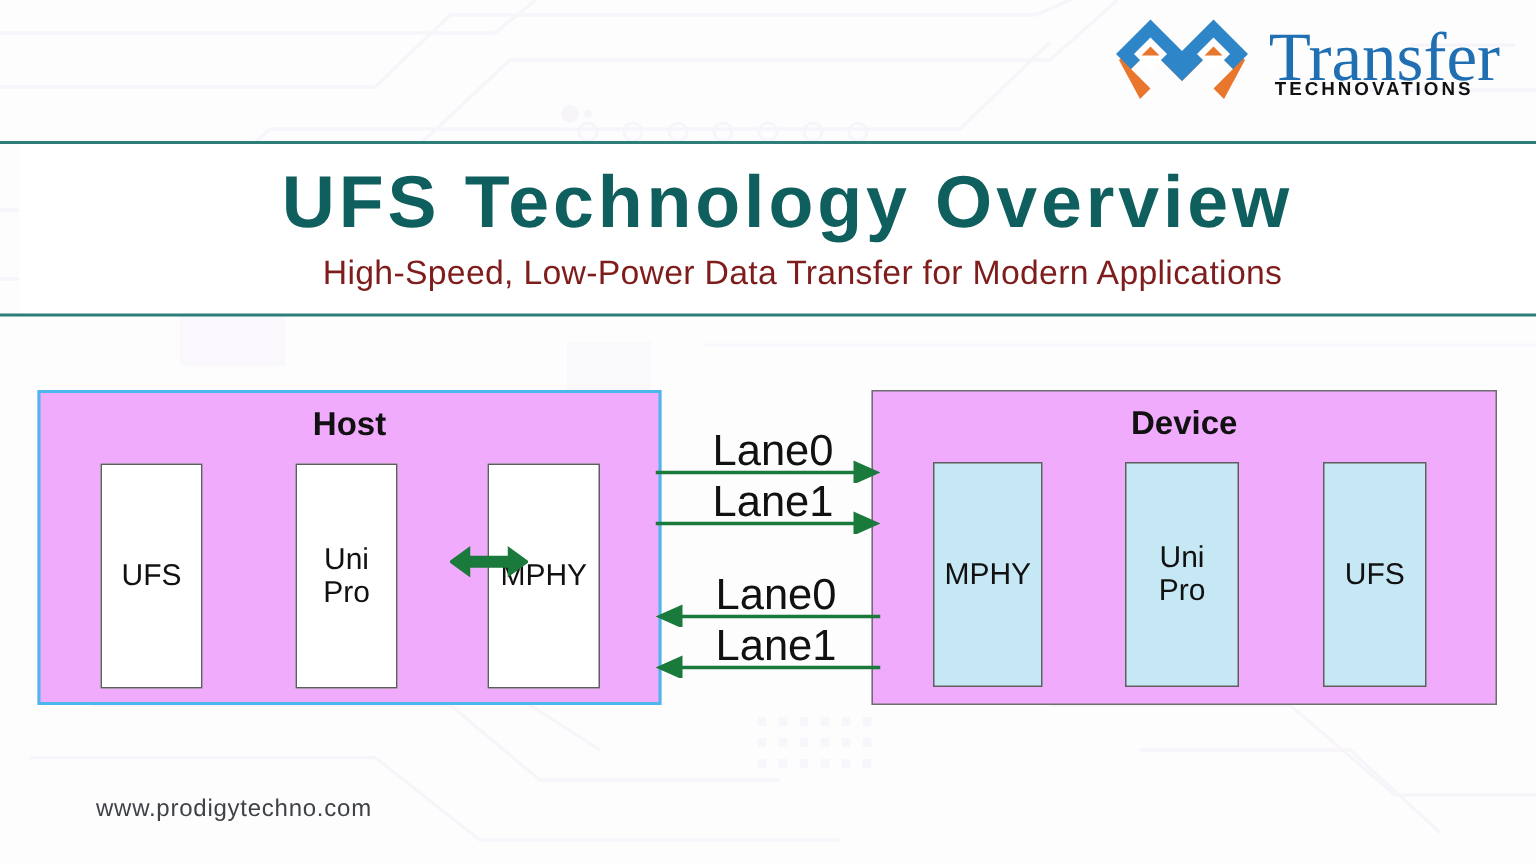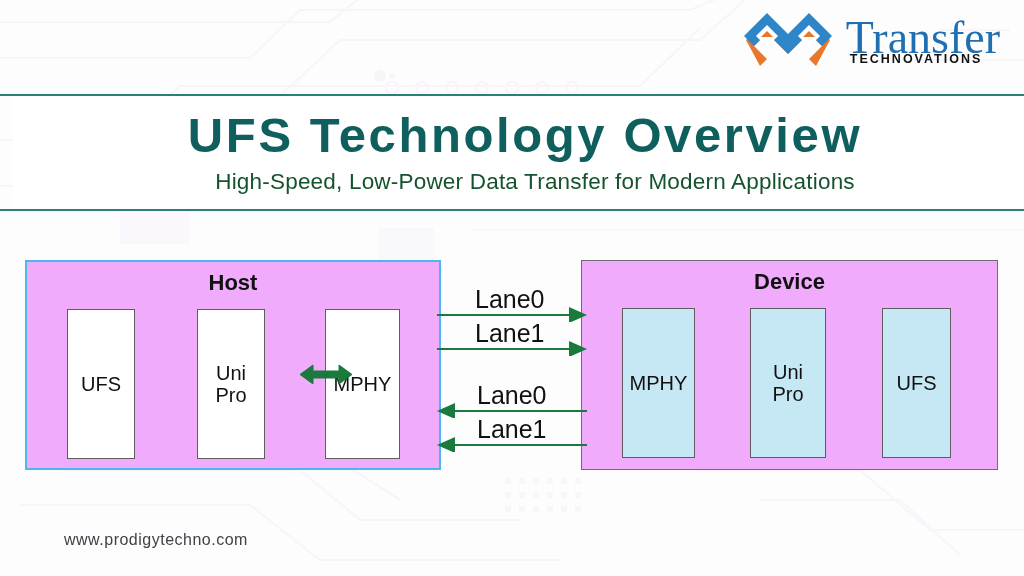--- a/index.html
+++ b/index.html
@@ -50,21 +50,21 @@
   .title-band {
     position:absolute; left:13px; top:96px; width:1024px; height:113px;
     background:#ffffff;
     display:flex; flex-direction:column; align-items:center; justify-content:center;
   }
   .title {
     font-size:49px; font-weight:bold; color:#0f5f5e;
     letter-spacing:2.6px; line-height:1.05; white-space:nowrap;
   }
   .subtitle {
-    font-size:22.5px; color:#14532d; letter-spacing:0.2px;
+    font-size:22.5px; color:#7f1d1d; letter-spacing:0.2px;
     margin-top:7px; white-space:nowrap;margin-left:20px;
   }
   
   .diagram { position:absolute; left:0; top:210px; width:1024px; height:300px; }
   .group-box { position:absolute; background:#f0abfc;padding-left:25px; }
   .group-box .group-title {
     position:absolute; left:0; right:0; top:8px;
     text-align:center; font-size:22px; font-weight:bold; color:#111;
   }
   #host-box {
@@ -88,21 +88,21 @@
   #host-mphy  { left:298px; top:47px; width:75px;  height:150px; }
   
   #dev-mphy   { left:40px;  top:47px; width:73px;  height:150px; }
   #dev-unipro { left:168px; top:47px; width:76px;  height:150px; }
   #dev-ufs    { left:300px; top:47px; width:69px;  height:150px; }
   .bidir-arrow { position:absolute; left:273px; top:98px; width:52px; height:30px; }
   
   .lane { position:absolute; height:34px; }
   .lane-svg { position:absolute; left:0; top:0; }
   .lane-label {
-    position:absolute; top:-3px; font-size:25px; color:#111;
+    position:absolute; top:-3px; font-size:29px; color:#111;
     white-space:nowrap;
     text-align:center;
   }
   #lane-out-0 { left:437px; top:78px;  width:150px; }
   #lane-out-1 { left:437px; top:112px; width:150px; }
   #lane-in-0  { left:437px; top:174px; width:150px; }
   #lane-in-1  { left:437px; top:208px; width:150px; }
   #lane-out-0 .lane-label,
   #lane-out-1 .lane-label { left:38px; }
   #lane-in-0 .lane-label,

